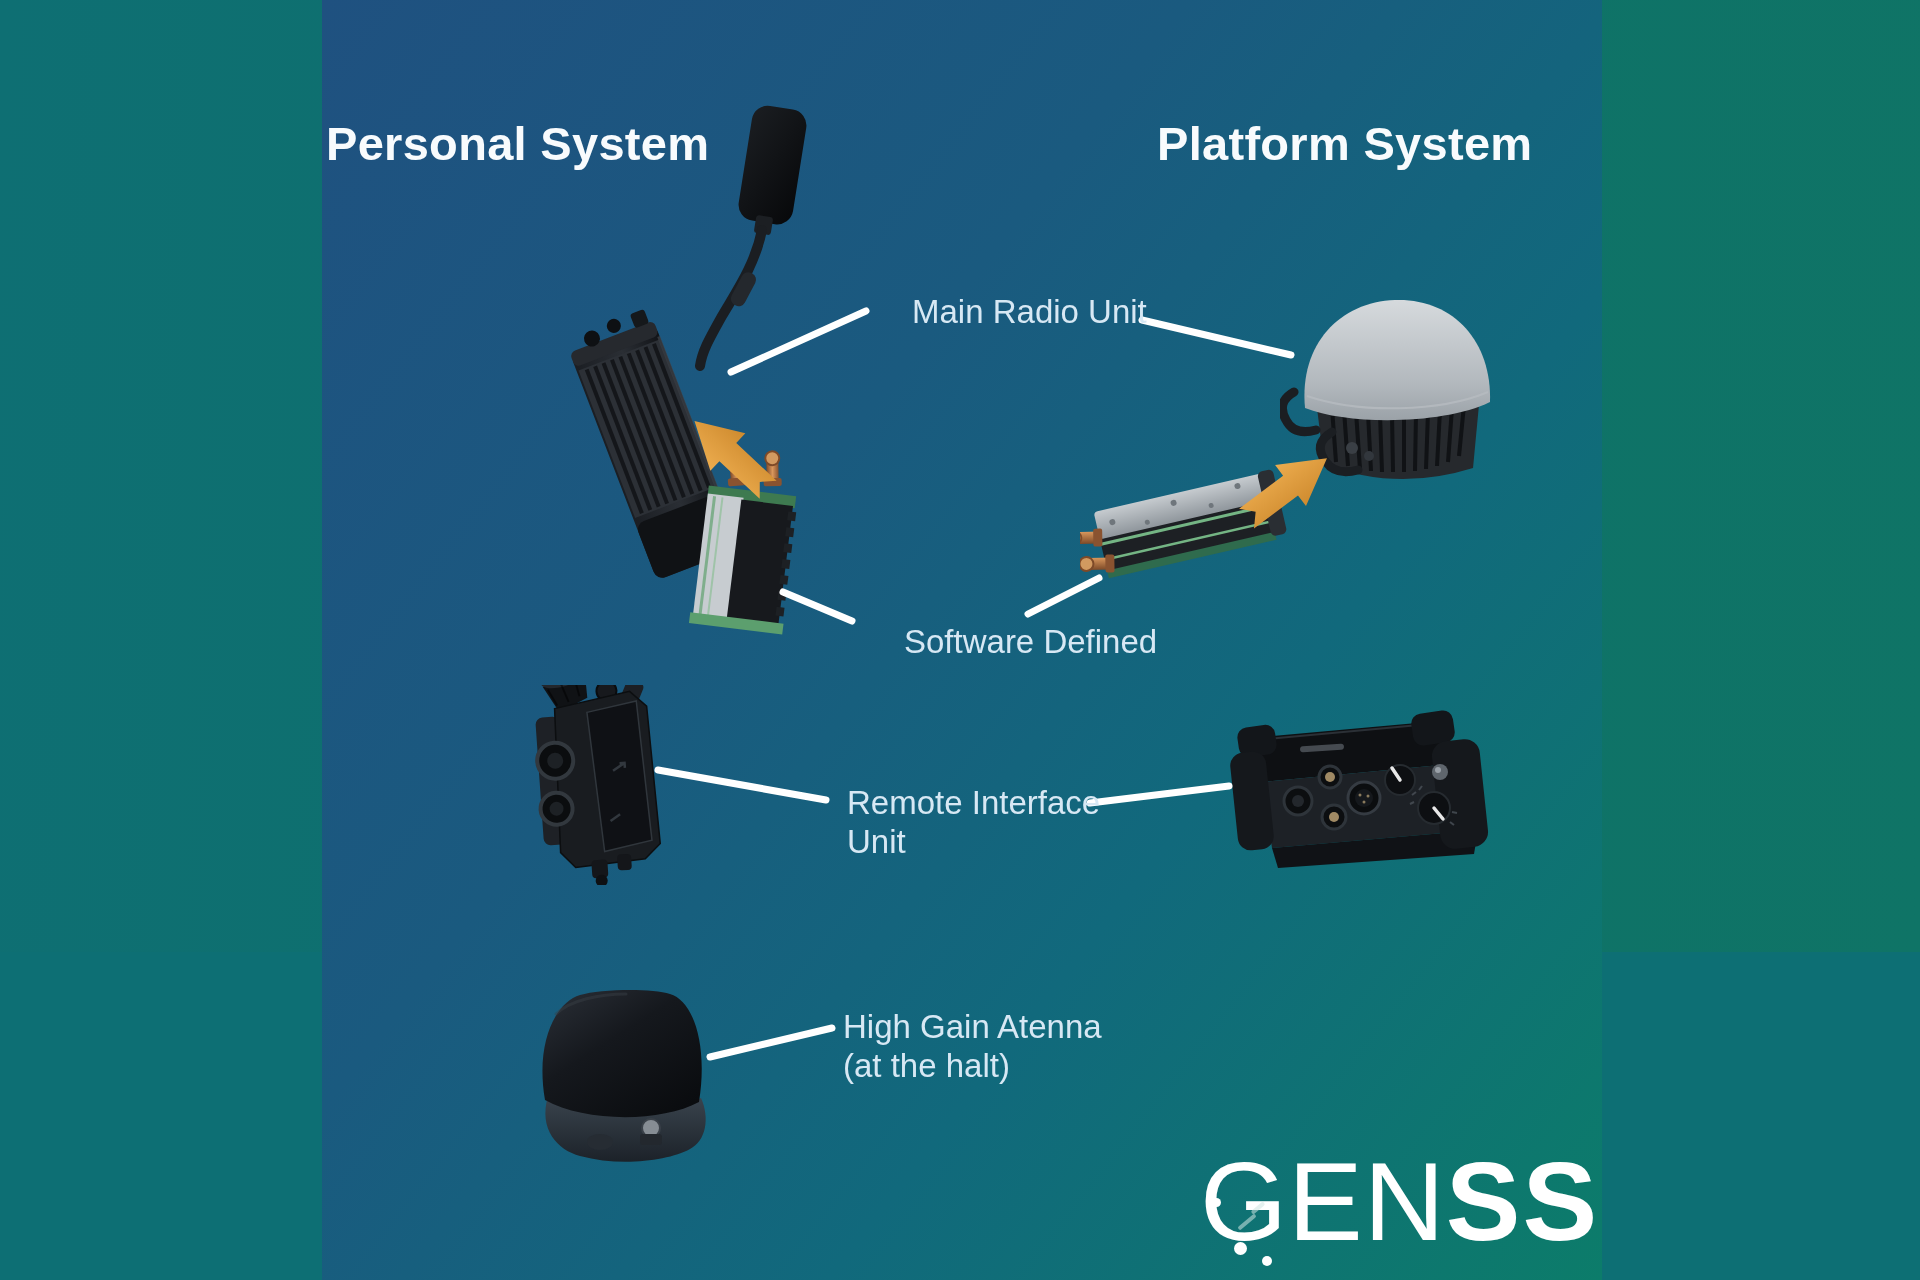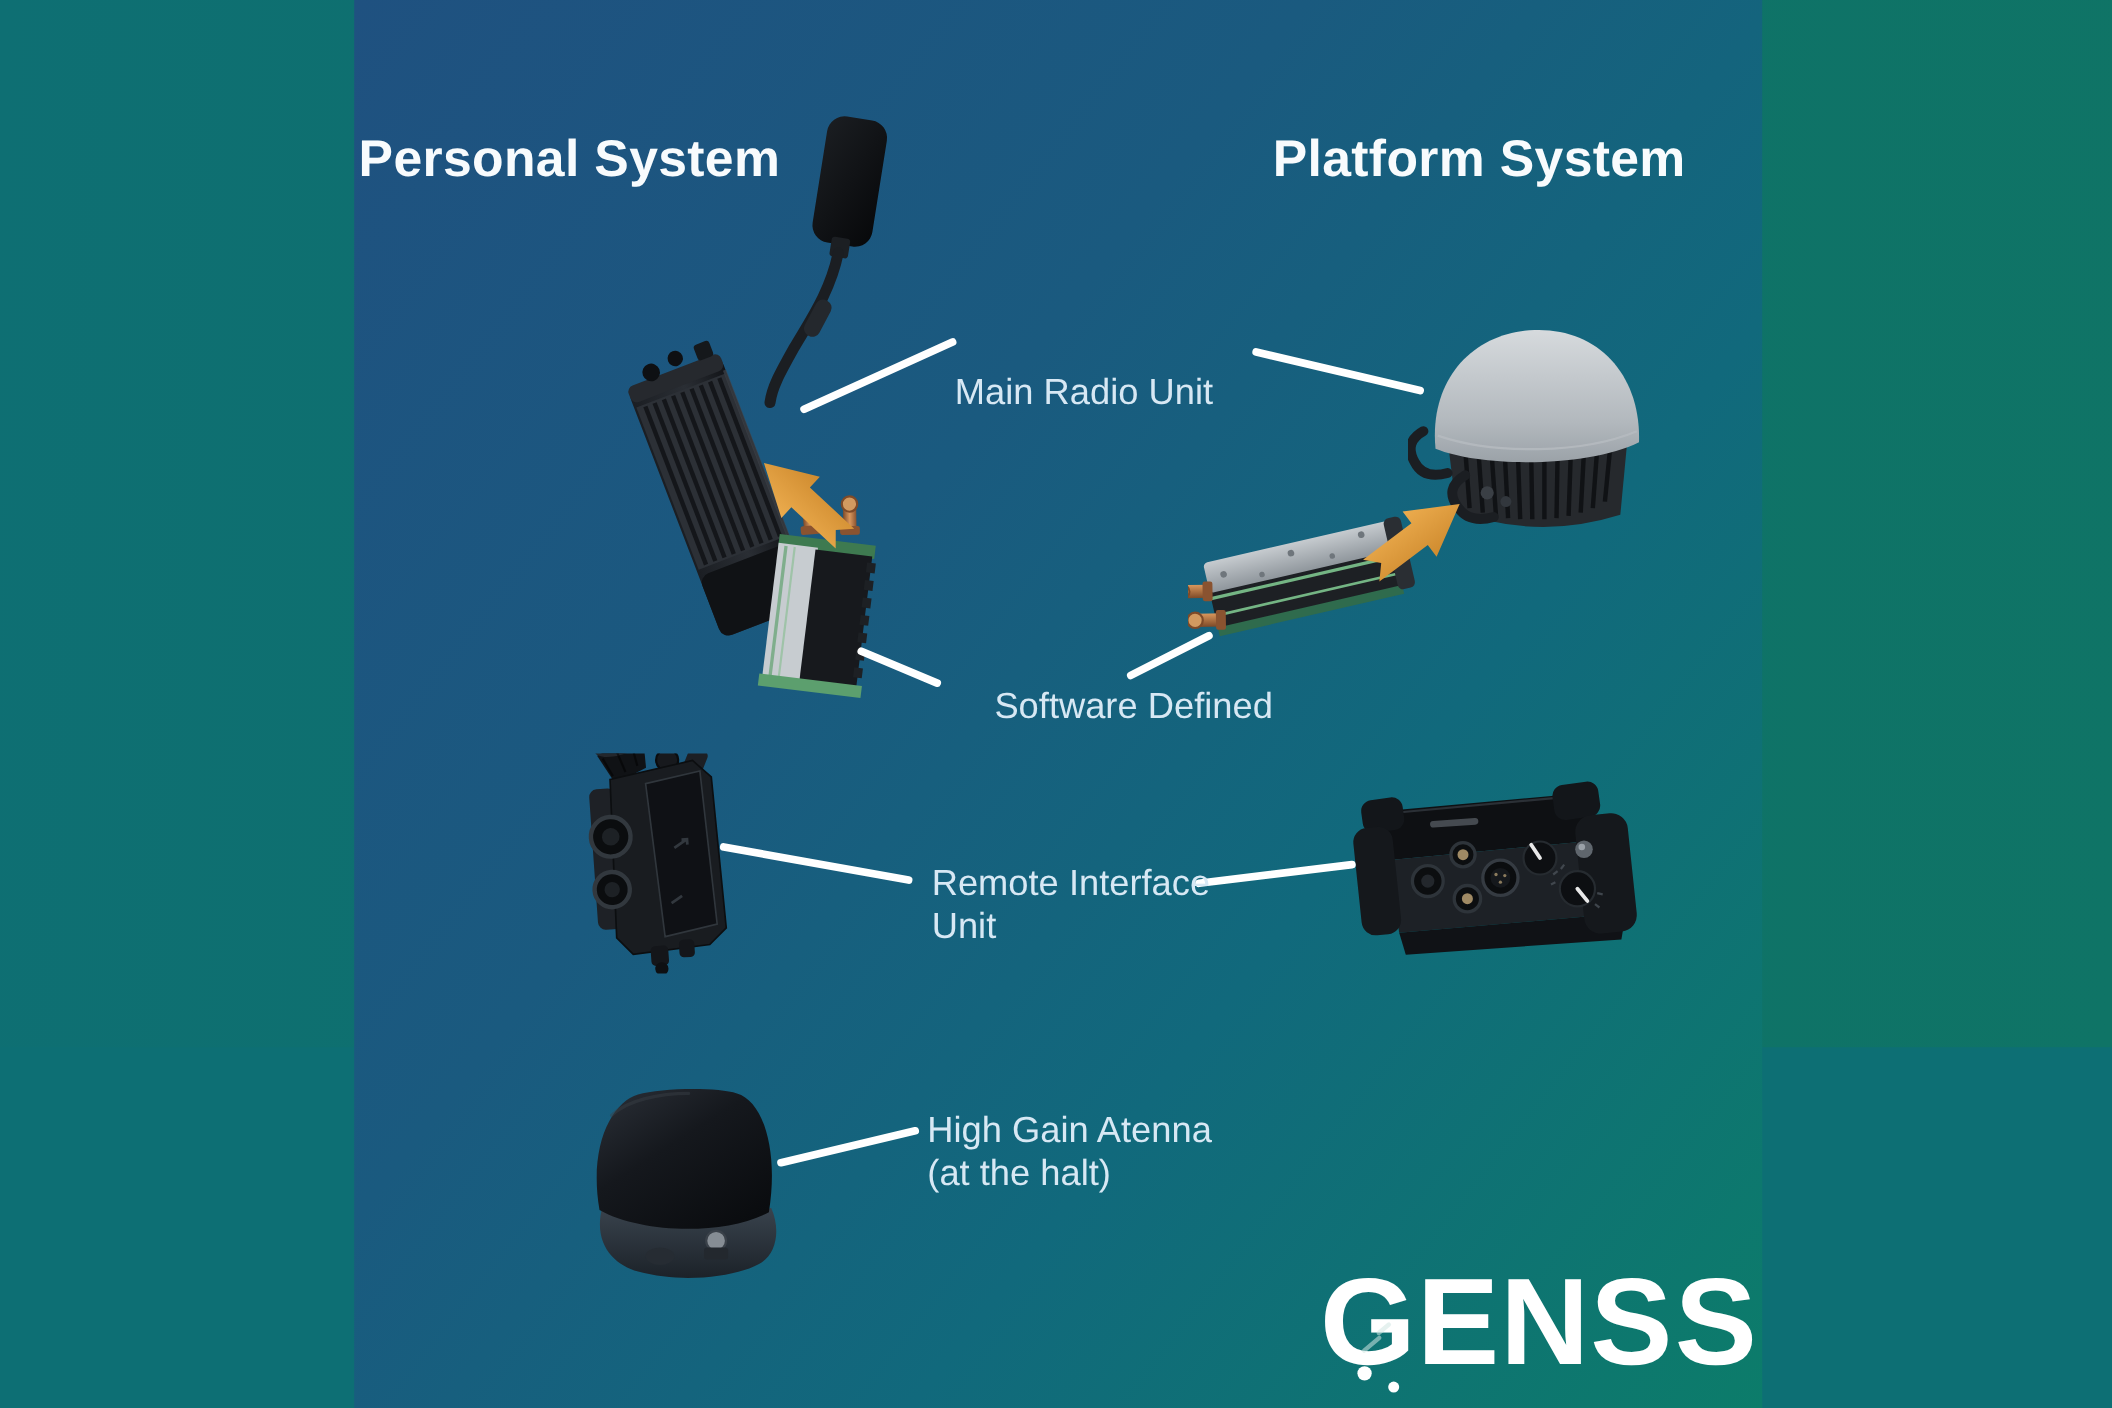--- a/index.html
+++ b/index.html
@@ -17,31 +17,31 @@
     position:absolute; color:#f8fbfd; font-size:47px; font-weight:700;
     letter-spacing:0.3px; white-space:nowrap;
   }
   #heading-personal { left:326px; top:116px; }
   #heading-platform { left:1157px; top:116px; }
   .callout {
     position:absolute; color:#d7e8f4; font-size:33px; font-weight:400;
     line-height:39px; white-space:nowrap;
   }
   .callout span { display:block; }
-  #callout-main-radio { left:868px; top:292px;margin-top:44px; }
+  #callout-main-radio { left:912px; top:292px; }
   #callout-sdr       { left:866px; top:622px;margin-left:38px; }
   #callout-riu       { left:847px; top:783px; }
   #callout-antenna   { left:843px; top:1007px; }
   .dev { position:absolute; }
   .overlay { position:absolute; left:0; top:0; pointer-events:none; }
   .logo {
     position:absolute; left:1200px; top:1146px; height:120px;
     color:#ffffff; line-height:112px; white-space:nowrap;
   }
-  .logo .gen { font-size:112px; font-weight:700; letter-spacing:1px; }
+  .logo .gen { font-size:112px; font-weight:400; letter-spacing:1px; }
   .logo .ss  { font-size:112px; font-weight:700; letter-spacing:2px; }
   .orbit-dot { position:absolute; background:#ffffff; border-radius:50%; }
   .orbit-dot.d1 { left:12px; top:52px; width:9px;  height:9px;  }
   .orbit-dot.d2 { left:34px; top:96px; width:13px; height:13px; }
   .orbit-dot.d3 { left:62px; top:110px; width:10px; height:10px; }
   .orbit-slash { position:absolute; background:#cfe6e2; height:4px; border-radius:2px;
                  transform:rotate(-40deg); opacity:.55; }
   .orbit-slash.s1 { left:36px; top:74px; width:22px; }
   .orbit-slash.s2 { left:50px; top:60px; width:16px; }
 </style>

